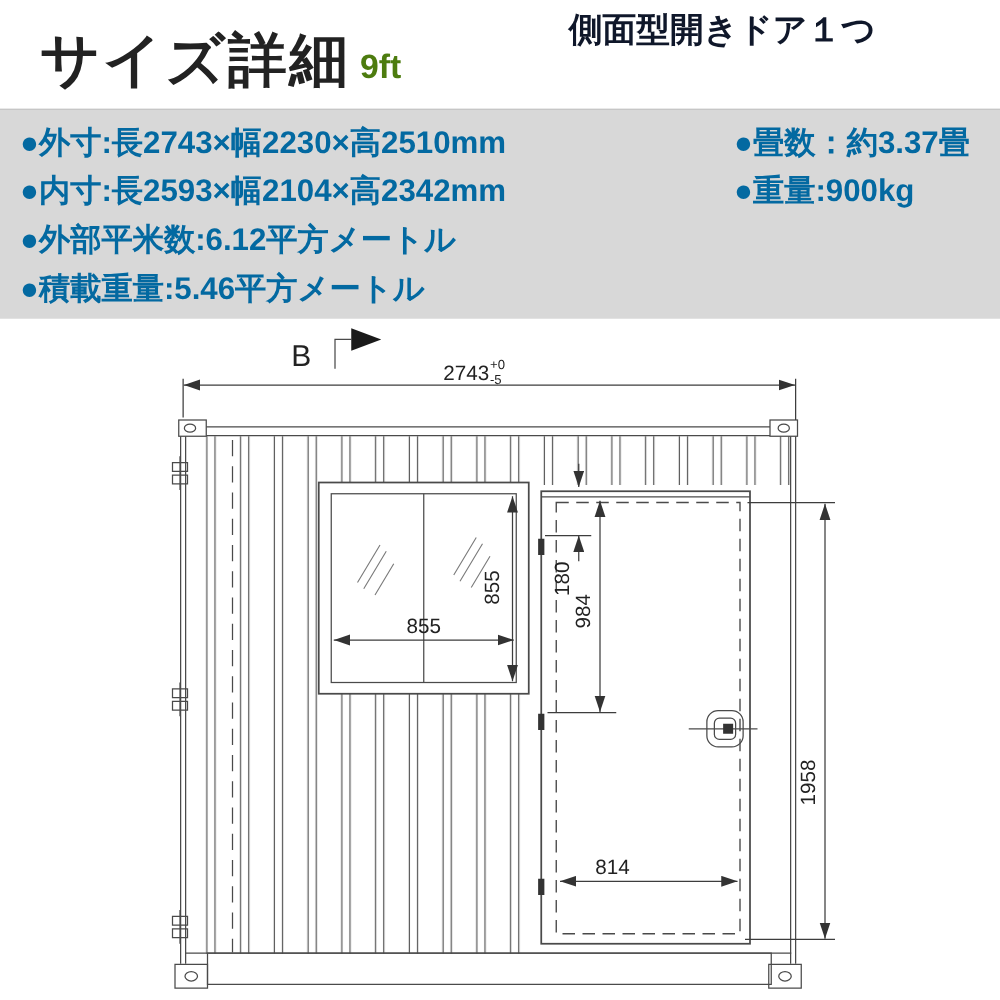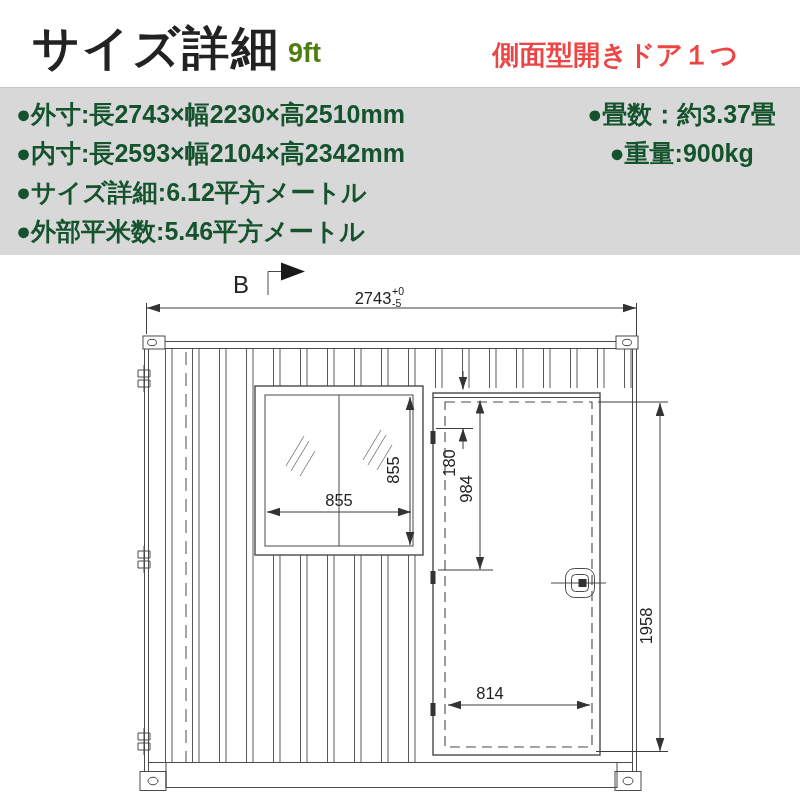--- a/index.html
+++ b/index.html
@@ -1,48 +1,48 @@
 <!DOCTYPE html>
 <html><head>
 <meta charset="utf-8">
 <style>
   html,body{margin:0;padding:0;width:800px;height:800px;background:#fff;
     font-family:"Liberation Sans","DejaVu Sans",sans-serif;overflow:hidden;position:relative;}
   .header{position:absolute;left:0;top:0;width:725px;height:87px;background:#fff;}
   .title-svg{position:absolute;left:22px;top:4px;}
   .size-tag{position:absolute;left:288px;top:38px;font-size:27px;font-weight:bold;color:#4d7c0f;}
-  .door-note{position:absolute;left:455px;top:8px;width:320px;text-align:center;
-    font-size:27px;font-weight:bold;color:#ef4444;line-height:33px;margin-top:31px;}
+  .door-note{position:absolute;left:455px;top:8px;width:320px;
+    font-size:27px;font-weight:bold;color:#0f172a;line-height:33px;}
   .spec-band{position:absolute;left:0;top:87px;width:800px;height:171px;background:#d8d8d8;
     border-top:1px solid #c6c6c6;border-bottom:1px solid #c6c6c6;box-sizing:border-box;}
-  .spec-col{position:absolute;top:7px;font-size:25px;font-weight:bold;color:#14532d;line-height:39px;white-space:nowrap;}
+  .spec-col{position:absolute;top:7px;font-size:25px;font-weight:bold;color:#0369a1;line-height:39px;white-space:nowrap;}
   .spec-left{left:16px;}
-  .spec-right{right:24px;text-align:center;}
+  .spec-right{right:24px;text-align:left;}
   .drawing-wrap{position:absolute;left:0;top:255px;width:800px;height:545px;background:#fff;}
   svg text{fill:#222;stroke:none;font-family:"Liberation Sans","DejaVu Sans",sans-serif;}
 </style>
 </head>
 <body>
 
 <div class="header">
   <svg class="title-svg" width="310" height="82">
     <text x="10" y="60" font-size="47" font-weight="bold" letter-spacing="2" fill="#ffffff" stroke="#F2A21B" stroke-width="9" stroke-linejoin="round" paint-order="stroke">サイズ詳細</text>
   </svg>
   <div class="size-tag">9ft</div>
   <div class="door-note">
     <div>側面型開きドア１つ</div>
   </div>
 </div>
 
 <div class="spec-band">
   <div class="spec-col spec-left">
     <div>●外寸:長2743×幅2230×高2510mm</div>
     <div>●内寸:長2593×幅2104×高2342mm</div>
-    <div>●サイズ詳細:6.12平方メートル</div>
-    <div>●外部平米数:5.46平方メートル</div>
+    <div>●外部平米数:6.12平方メートル</div>
+    <div>●積載重量:5.46平方メートル</div>
   </div>
   <div class="spec-col spec-right">
     <div>●畳数：約3.37畳</div>
     <div>●重量:900kg</div>
   </div>
 </div>
 
 <div class="drawing-wrap">
 <svg width="800" height="545" viewBox="0 255 800 545">
   <defs>

